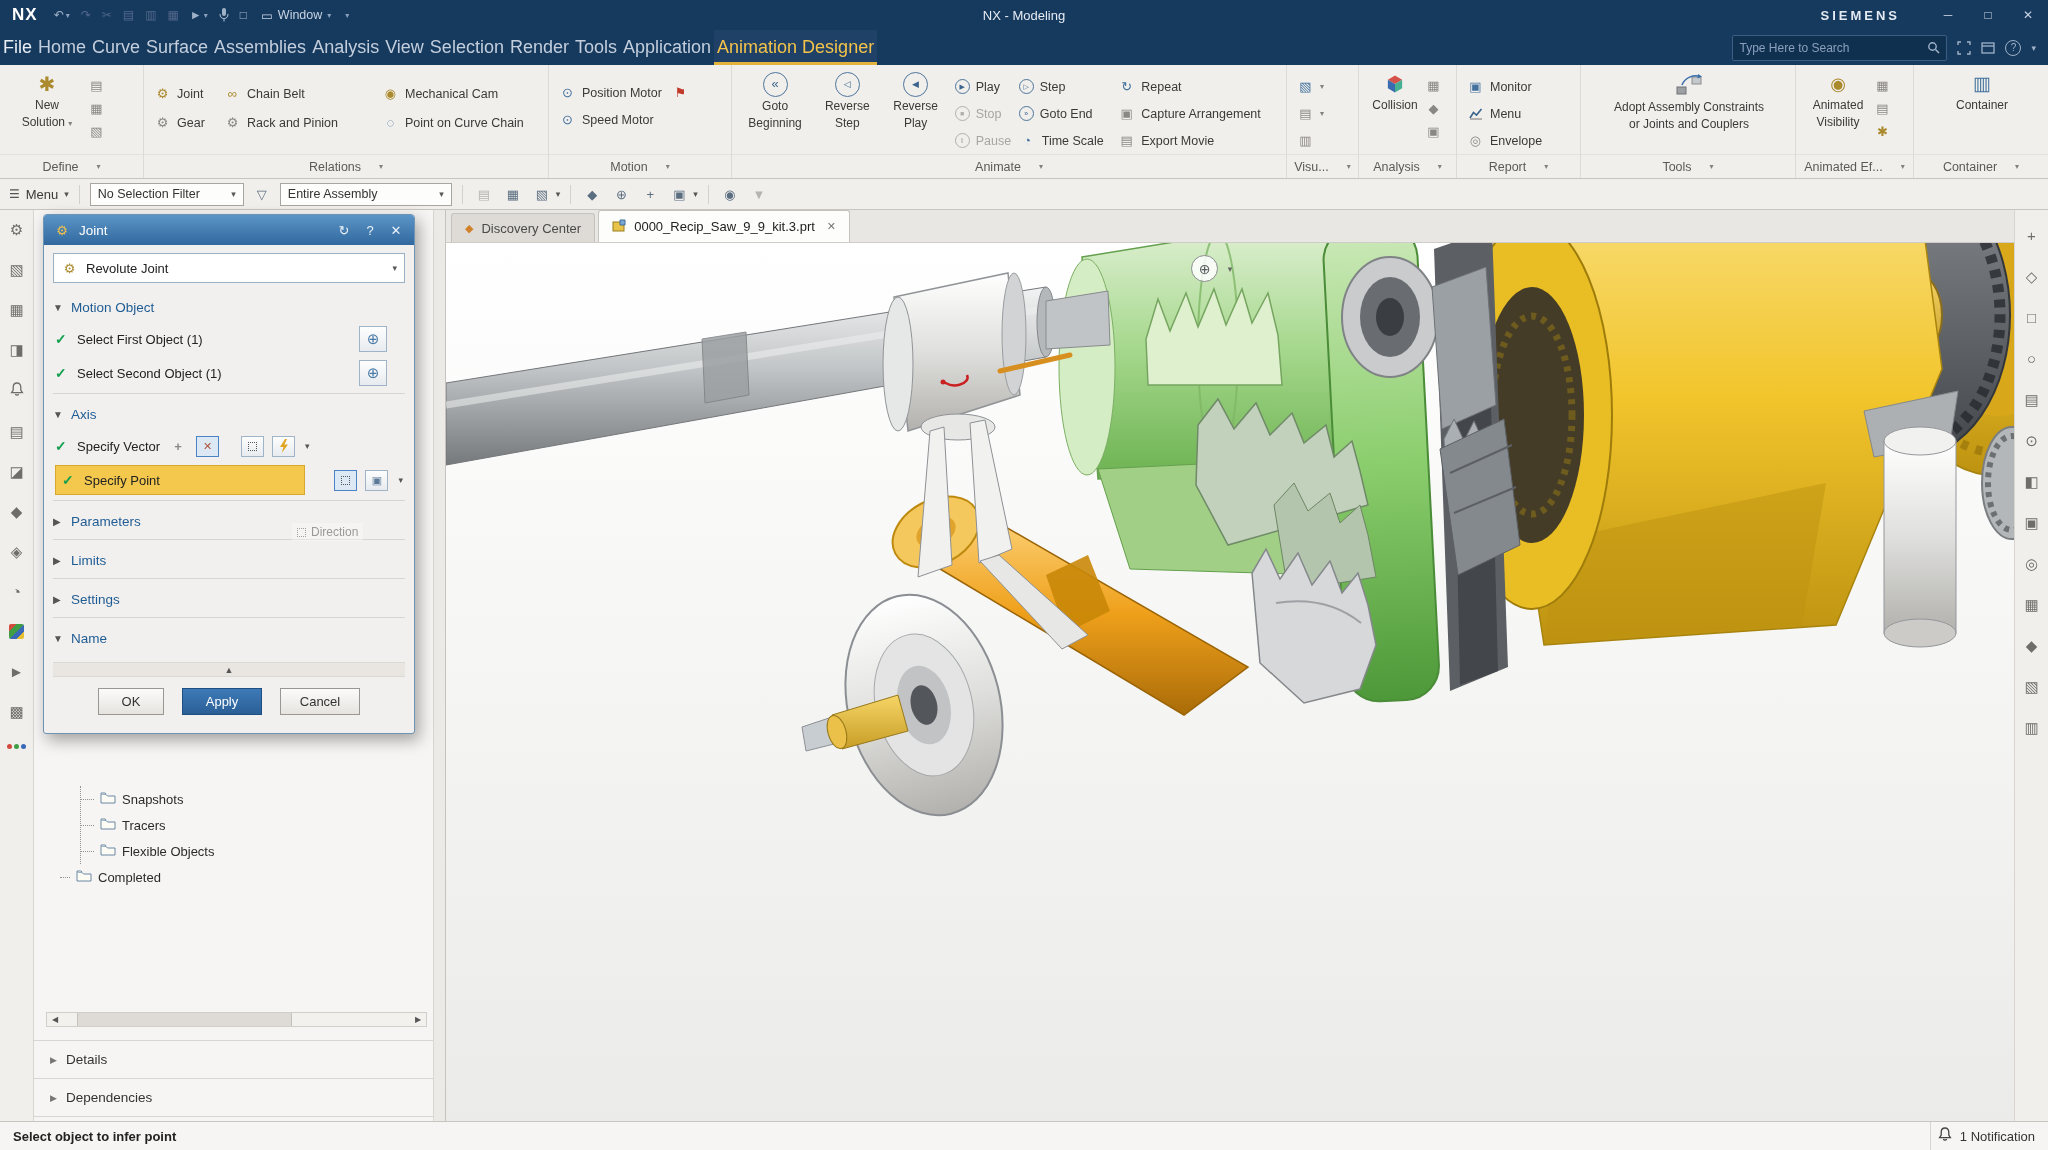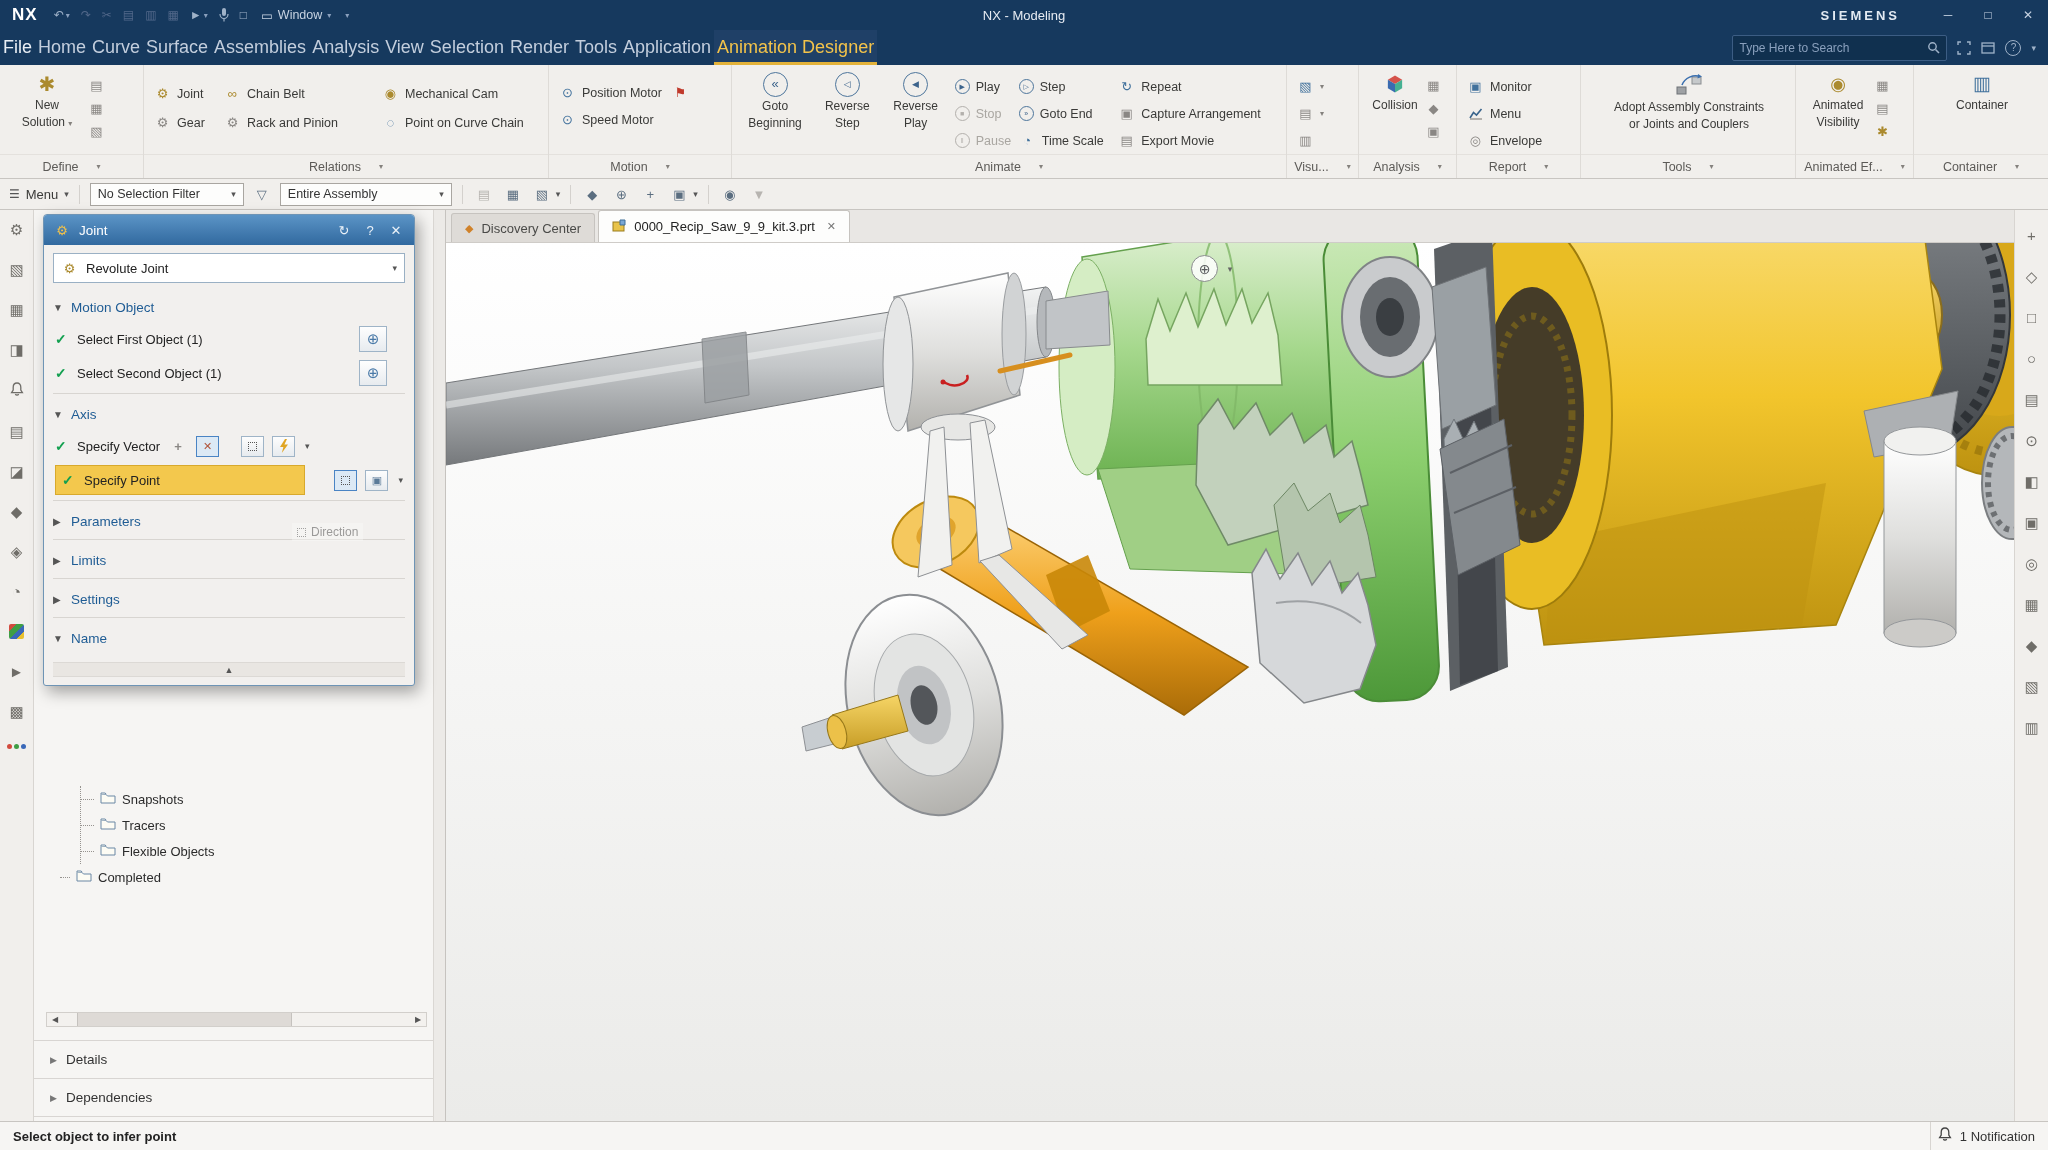--- a/index.html
+++ b/index.html
@@ -677,20 +677,25 @@
       <div class="dsep"></div>
       <div class="sec-head">
         <span class="car">▼</span>
           <span>Name</span>
       </div>
 
       <div class="collapse-strip">
           <span>▲</span>
         </div>
 
+      <div class="dlg-btns">
+        <span class="btn ok">OK</span>
+        <span class="btn apply">Apply</span>
+        <span class="btn cancel">Cancel</span>
+      </div>
     </div>
   </div>
 </div>
 
 <div class="vptabs">
   <span class="vtab">
     <span style="color:#d0822a;font-size:11px">◆</span>
     <span>Discovery Center</span>
   </span>
   <span class="vtab active">

